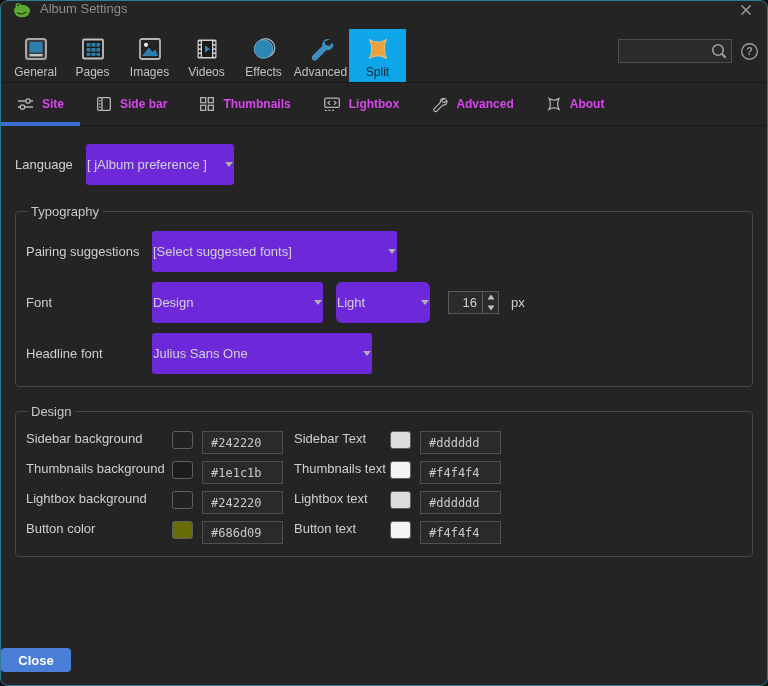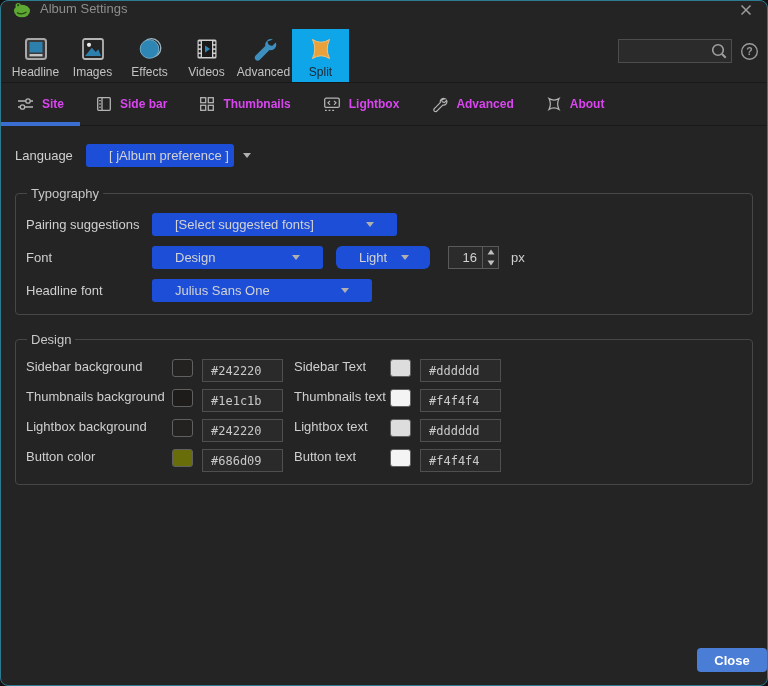--- a/index.html
+++ b/index.html
@@ -39,21 +39,21 @@
   .tab .tab-label { font-size:12px; font-weight:bold; color:#d946ef; }
   .tab .tab-underline { display:none; }
   .tab.selected .tab-underline { display:block; position:absolute; left:0; right:0; bottom:-1px; height:4px; }
 
   
   .content { flex:1; position:relative; padding:0 14px; color:#cfcfcf; font-size:13px; }
   .row { display:flex; align-items:center; }
   .lang-row { margin-top:18px; }
   .lang-row .lbl { width:71px; }
 
-  .dd { height:23px; background:#1d4ed8; border-radius:3px; display:flex; align-items:center; padding:0 23px; color:#d3d3d3; font-size:13px; }
+  .dd { height:41px; background:#6d28d9; border-radius:3px; display:flex; align-items:center; padding:0 1px; color:#d3d3d3; font-size:13px; }
   .dd .dd-arrow { margin-left:auto; width:0; height:0; border-left:4px solid transparent; border-right:4px solid transparent; border-top:5px solid #b0b0b0; }
   .dd .dd-val { margin-right:14px; white-space:nowrap; }
 
   fieldset { border:1px solid #474747; border-radius:4px; padding:2px 10px 12px 10px; margin-top:19px; }
   fieldset legend { font-size:13px; color:#c8c8c8; padding:0 4px; margin-left:1px; }
   .frow { display:flex; align-items:center; margin-top:10px; }
   .frow .flbl { width:126px; flex:0 0 126px; }
 
   .dd.w245 { width:245px; } .dd.w171 { width:171px; } .dd.w94 { width:94px;border-radius:6px; }
   .dd.w220 { width:220px; } .dd.w148 { width:148px; }
@@ -68,21 +68,21 @@
   .design-row:first-of-type { margin-top:10px; }
   .dlbl-a { width:146px; flex:0 0 146px; }
   .dlbl-b { width:96px; flex:0 0 96px; margin-left:11px; }
   .swatch { width:21px; height:18px; border-radius:3px; border:1px solid #606060; flex:0 0 21px; }
   .hexfield { width:81px; height:23px; border:1px solid #4f4f4f; background:#2a2a2a; color:#c9c9c9;
               font-family:"DejaVu Sans Mono", monospace; font-size:12px; display:flex; align-items:center;
               padding-left:8px; margin-left:9px; }
   .design-row .hexfield + .dlbl-b { }
   .gap13 { width:13px; flex:0 0 13px; }
 
-  .footer { position:absolute; left:0; right:0; bottom:13px; display:flex; justify-content:flex-end; }
+  .footer { position:absolute; left:0; right:0; bottom:13px; display:flex; justify-content:flex-start; }
   .close-btn { width:70px; height:24px; border:none; border-radius:4px; color:#ffffff; font-weight:bold;
                font-size:13px; font-family:"Liberation Sans", sans-serif; cursor:pointer; }
 </style>
 </head>
 <body>
 
 <div class="window">
 
   <div class="titlebar">
     <span class="logo">
@@ -103,60 +103,79 @@
 
   <div class="toolbar">
     <div class="tb-item">
       <span class="tb-icon">
         <svg width="28" height="28" viewBox="0 0 28 28">
           <rect x="4" y="4" width="20" height="20" rx="2.5" fill="#3a3a3a" stroke="#a8a8a8" stroke-width="2"></rect>
           <rect x="7.5" y="7" width="13" height="10.5" fill="#2d7fae"></rect>
           <rect x="7.5" y="19" width="13" height="2.4" fill="#c4c4c4"></rect>
         </svg>
       </span>
-      <span class="tb-label">Headline</span>
+      <span class="tb-label">General</span>
+    </div>
+    <div class="tb-item">
+      <span class="tb-icon">
+        <svg width="28" height="28" viewBox="0 0 28 28">
+          <rect x="4" y="4.5" width="20" height="19" rx="1" fill="#1c1c1c" stroke="#c0c0c0" stroke-width="1.8"></rect>
+          <g fill="#2d7fae">
+            <rect x="7.5" y="8" width="4" height="3.6"></rect>
+              <rect x="12.5" y="8" width="4" height="3.6"></rect>
+              <rect x="17.5" y="8" width="3.5" height="3.6"></rect>
+            <rect x="7.5" y="13" width="4" height="3.6"></rect>
+              <rect x="12.5" y="13" width="4" height="3.6"></rect>
+              <rect x="17.5" y="13" width="3.5" height="3.6"></rect>
+            <rect x="7.5" y="18" width="4" height="2.8"></rect>
+              <rect x="12.5" y="18" width="4" height="2.8"></rect>
+              <rect x="17.5" y="18" width="3.5" height="2.8"></rect>
+          </g>
+        </svg>
+      </span>
+      <span class="tb-label">Pages</span>
     </div>
     <div class="tb-item">
       <span class="tb-icon">
         <svg width="28" height="28" viewBox="0 0 28 28">
           <rect x="4" y="4" width="20" height="20" rx="2" fill="#242424" stroke="#b5b5b5" stroke-width="1.8"></rect>
           <circle cx="10" cy="9.8" r="2.1" fill="#ececec"></circle>
           <path d="M6 21 L12.8 12.8 L16.8 17 L19.3 14.2 L22 21 Z" fill="#2d7fae"></path>
         </svg>
       </span>
       <span class="tb-label">Images</span>
-    </div>
-    <div class="tb-item">
-      <span class="tb-icon">
-        <svg width="28" height="28" viewBox="0 0 28 28">
-          <circle cx="15.5" cy="13" r="9.3" fill="none" stroke="#9fb6c0" stroke-width="1.3"></circle>
-          <circle cx="13.5" cy="14" r="9.3" fill="#2d86b3" stroke="#70a8c3" stroke-width="1"></circle>
-        </svg>
-      </span>
-      <span class="tb-label">Effects</span>
     </div>
     <div class="tb-item">
       <span class="tb-icon">
         <svg width="28" height="28" viewBox="0 0 28 28">
           <rect x="4.5" y="4.5" width="19" height="19" rx="1.5" fill="#cfcfcf"></rect>
           <rect x="9" y="6" width="10" height="16" fill="#1a1a1a"></rect>
           <path d="M12 10.5 L17.2 14 L12 17.5 Z" fill="#2d86b3"></path>
           <g fill="#1a1a1a">
             <rect x="5.7" y="6.5" width="2" height="2.6"></rect>
               <rect x="5.7" y="10.7" width="2" height="2.6"></rect>
             <rect x="5.7" y="14.9" width="2" height="2.6"></rect>
               <rect x="5.7" y="19.1" width="2" height="2.6"></rect>
             <rect x="20.3" y="6.5" width="2" height="2.6"></rect>
               <rect x="20.3" y="10.7" width="2" height="2.6"></rect>
             <rect x="20.3" y="14.9" width="2" height="2.6"></rect>
               <rect x="20.3" y="19.1" width="2" height="2.6"></rect>
           </g>
         </svg>
       </span>
       <span class="tb-label">Videos</span>
+    </div>
+    <div class="tb-item">
+      <span class="tb-icon">
+        <svg width="28" height="28" viewBox="0 0 28 28">
+          <circle cx="15.5" cy="13" r="9.3" fill="none" stroke="#9fb6c0" stroke-width="1.3"></circle>
+          <circle cx="13.5" cy="14" r="9.3" fill="#2d86b3" stroke="#70a8c3" stroke-width="1"></circle>
+        </svg>
+      </span>
+      <span class="tb-label">Effects</span>
     </div>
     <div class="tb-item">
       <span class="tb-icon">
         <svg width="28" height="28" viewBox="0 0 28 28">
           <path d="M23 4.6 a5.6 5.6 0 0 0 -7.7 6.3 L5.9 20.3 a3 3 0 1 0 4.2 4.2 l9.4 -9.4 a5.6 5.6 0 0 0 6.3 -7.7 l-3.7 3.7 -3.4 -1.3 -1.3 -3.4 z" fill="#3d8fc0"></path>
         </svg>
       </span>
       <span class="tb-label">Advanced</span>
     </div>
     <div class="tb-item selected" style="background-color: #0ea5e9;">

